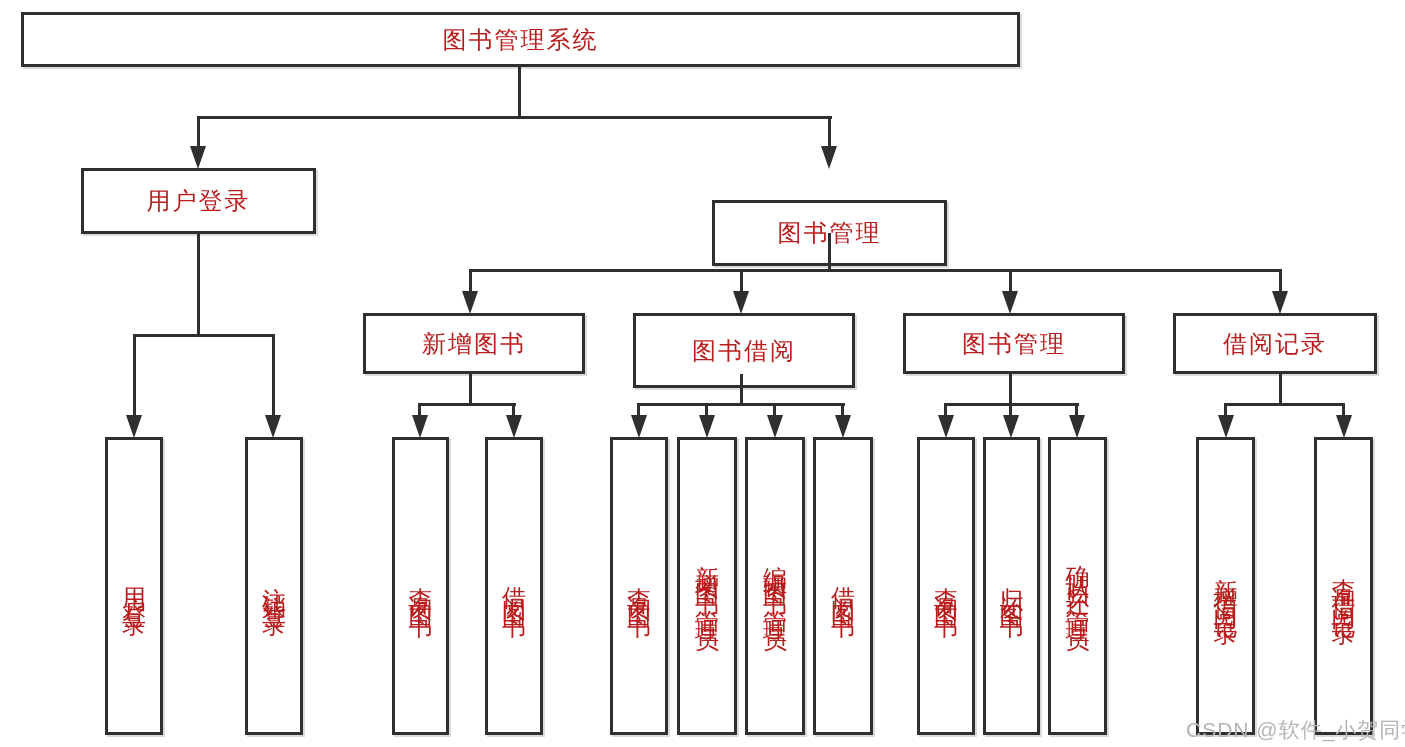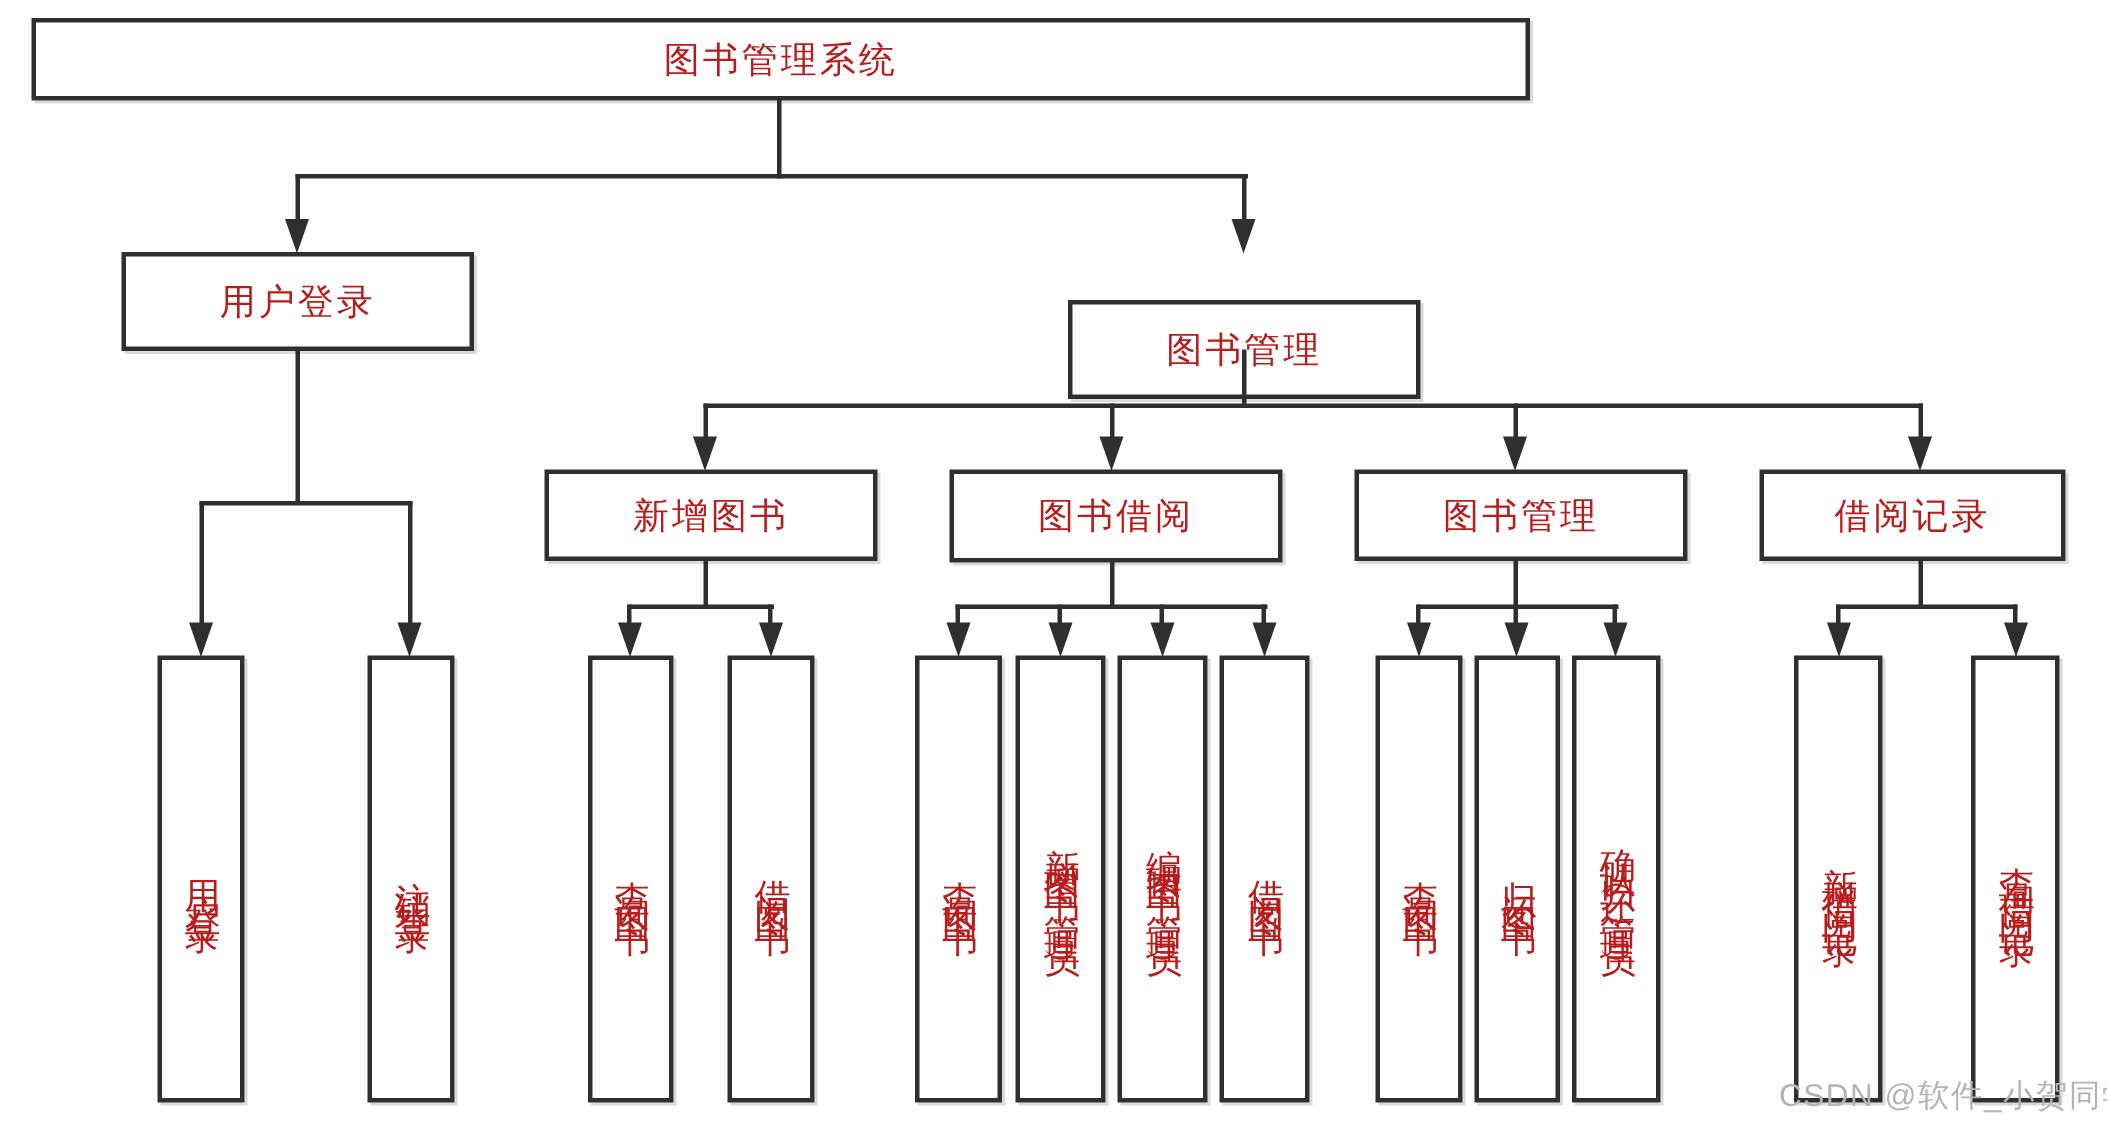--- a/index.html
+++ b/index.html
@@ -60,21 +60,21 @@
 <body>
 
 <div id="canvas">
 
   <div class="box" style="left:21px; top:12px; width:999px; height:55px;">图书管理系统</div>
 
   <div class="box" style="left:81px; top:168px; width:235px; height:66px;">用户登录</div>
   <div class="box" style="left:712px; top:168px; width:235px; height:66px;margin-top:32px;">图书管理</div>
 
   <div class="box" style="left:363px; top:313px; width:222px; height:61px;">新增图书</div>
-  <div class="box" style="left:633px; top:313px; width:222px; height:62px;">图书借阅</div>
+  <div class="box" style="left:633px; top:313px; width:222px; height:75px;">图书借阅</div>
   <div class="box" style="left:903px; top:313px; width:222px; height:61px;">图书管理</div>
   <div class="box" style="left:1173px; top:313px; width:204px; height:61px;">借阅记录</div>
 
   <div class="box vbox" style="left:105px; top:437px; width:58px; height:298px;">用户登录</div>
   <div class="box vbox" style="left:245px; top:437px; width:58px; height:298px;">注销登录</div>
 
   <div class="box vbox" style="left:392px; top:437px; width:57px; height:298px;">查询图书</div>
   <div class="box vbox" style="left:485px; top:437px; width:58px; height:298px;">借阅图书</div>
 
   <div class="box vbox" style="left:610px; top:437px; width:58px; height:298px;">查询图书</div>

